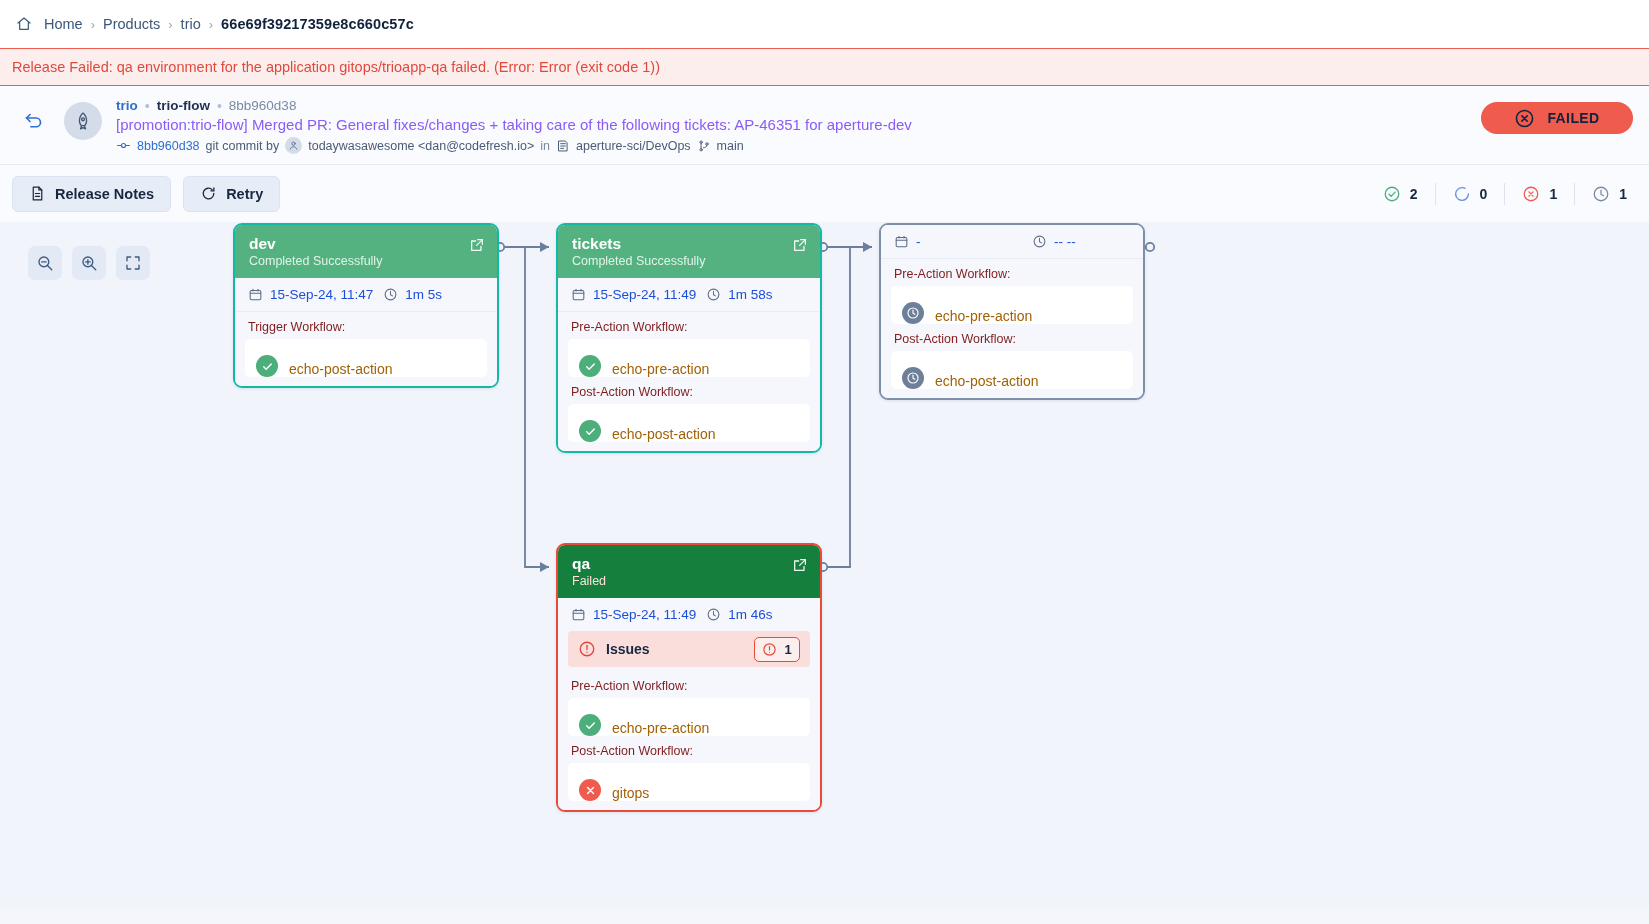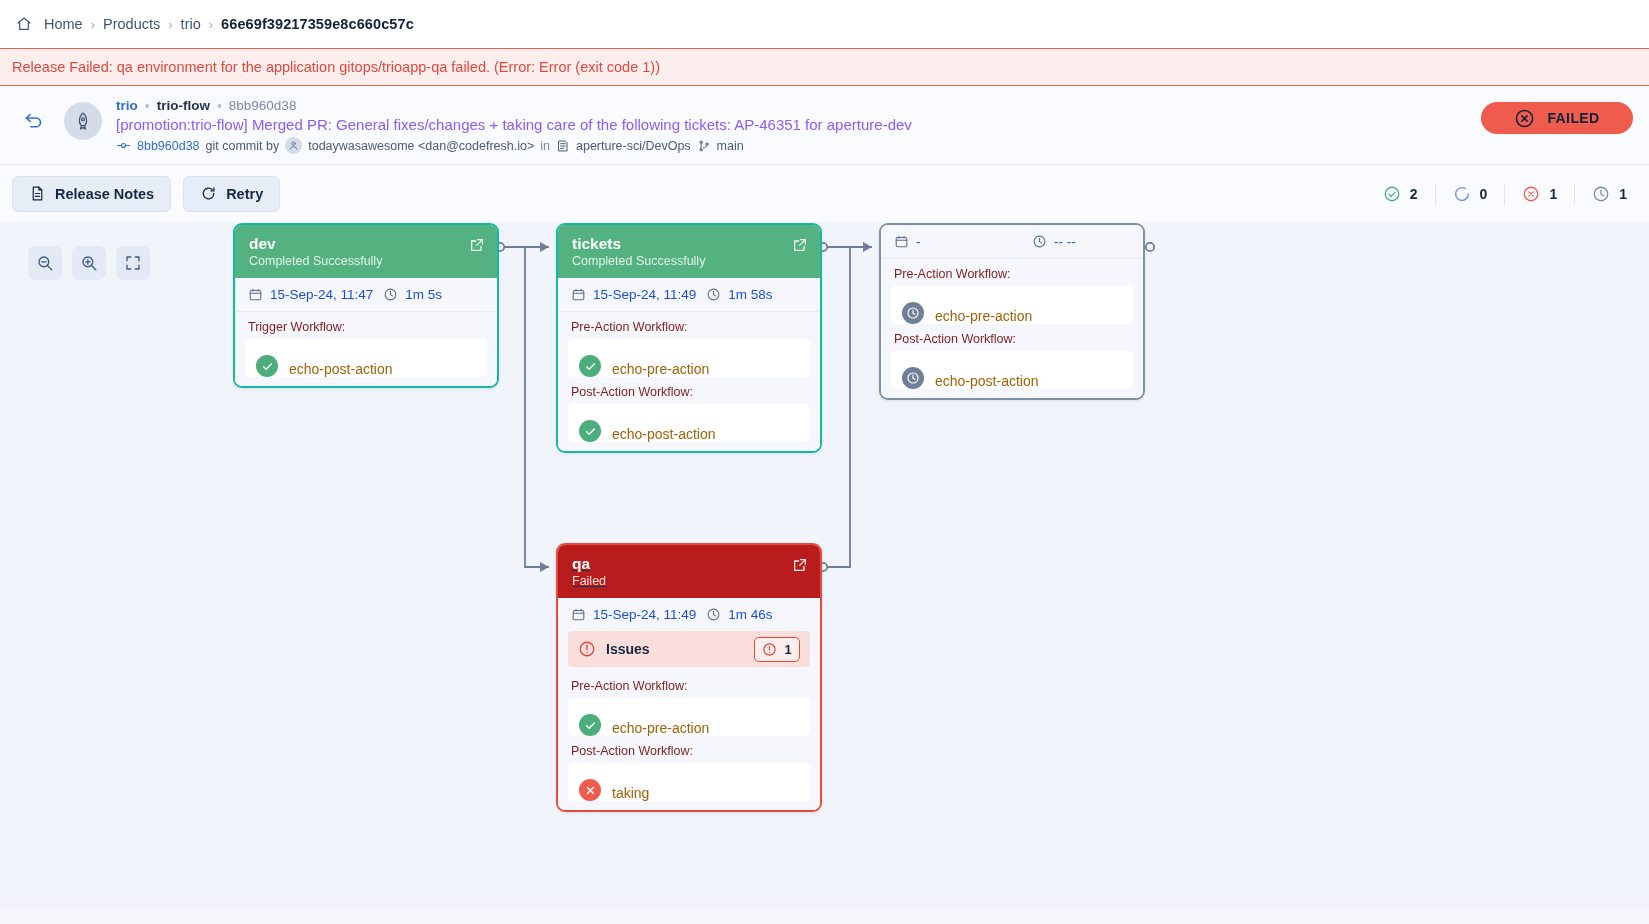--- a/index.html
+++ b/index.html
@@ -196,21 +196,21 @@
   .st-pending { background: #6e8099; color: #fff; }
 
   
   .card.green      { border: 2px solid #14b8a6; }
   .card.green .card-head { background: #53b27f; }
   .card.green .card-status { color: #e2f3e9; }
   .card.gray       { border: 2px solid #7e90a8; }
   .card.gray .card-head { background: #7b8da6; }
   .card.gray .card-status { color: #e3e9f1; }
   .card.red        { border: 2px solid #ea4b37; }
-  .card.red .card-head { background: #b91c1c; text-decoration: underline; }
+  .card.red .card-head { background: #15803d; }
   .card.red .card-status { color: #ffe2de; }
 
   .issues-row {
     background: #fadedb;
     margin: 0 10px 4px 10px;
     border-radius: 4px;
     height: 36px;
     display: flex; align-items: center;
     padding: 0 10px;
     cursor: pointer;
@@ -653,18 +653,18 @@
         </span>
         <span>echo-pre-action</span>
       </div>
       <div class="wf-label">Post-Action Workflow:</div>
       <div class="wf-row">
         <span class="st-ico st-fail">
           <svg width="13" height="13" viewBox="0 0 24 24" fill="none" stroke="#ffffff" stroke-width="2.6" stroke-linecap="round">
               <path d="M6.5 6.5l11 11M17.5 6.5l-11 11"></path>
             </svg>
         </span>
-        <span>taking</span>
+        <span>gitops</span>
       </div>
     </div>
   </div>
 
 </div>
 
 </body></html>

